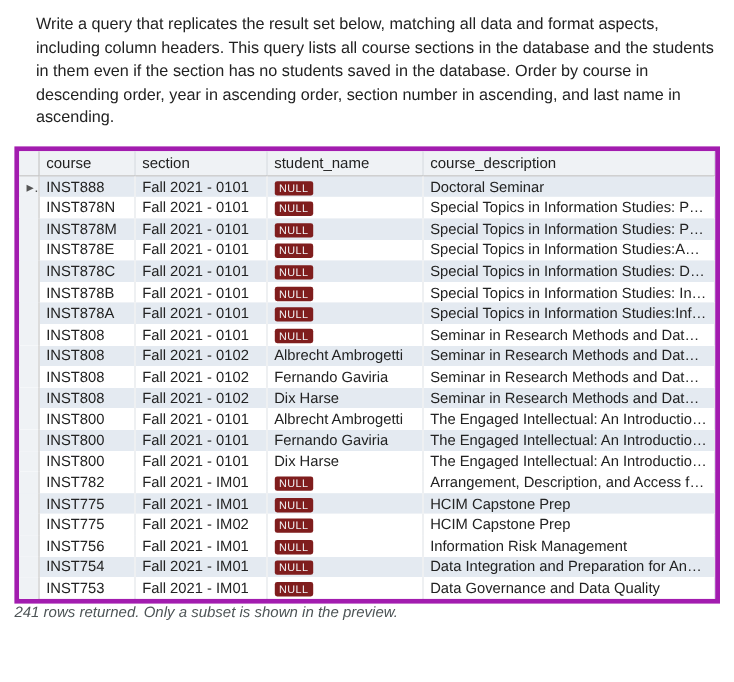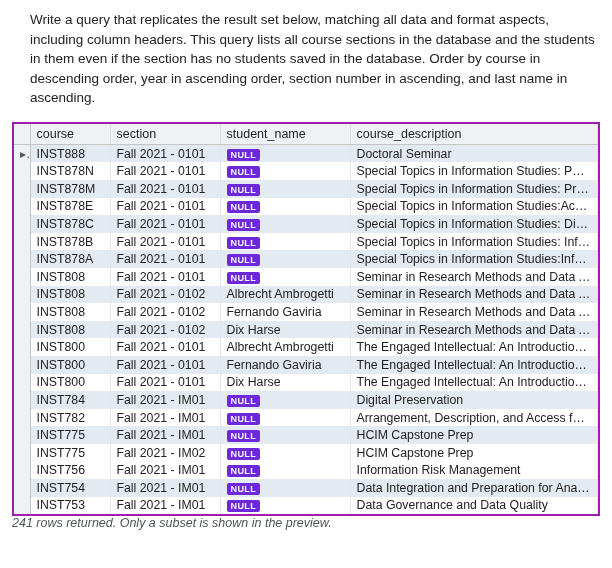--- a/index.html
+++ b/index.html
@@ -11,21 +11,21 @@
       font-size: 13px;
       color: #222;
     }
     .intro {
       line-height: 1.45;
       margin-bottom: 14px;
       font-size: 13.5px;
       margin-left: 18px;
     }
     .grid-wrap {
-      border: 2px solid #a21caf;
+      border: 4px solid #a21caf;
       overflow: hidden;
     }
     table {
       border-collapse: collapse;
       width: 100%;
       table-layout: fixed;
     }
     th {
       background: #eff2f5;
       font-weight: 400;
@@ -53,24 +53,24 @@
       background: #eff2f5;
       text-align: center;
       font-size: 12px;
       color: #555;
       border-right: 1px solid #c5c5c5;
     }
     tr.even { background: #e4eaf1; }
     tr.odd  { background: #fff; padding-left: 32px; }
     .null-pill {
       display: inline-block;
-      background: #6d28d9;
+      background: #7f1d1d;
       color: #f3f6f9;
       font-size: 9px;
-      font-weight: bold;
+      font-weight: normal;
       padding: 0 4px;
       border-radius: 2px;
       letter-spacing: 0.4px;
       line-height: 12px;
       height: 12px;
     }
     .footer-note {
       font-style: italic;
       color: #4e5557;
       font-size: 12.5px;
@@ -184,27 +184,20 @@
           <td>Fernando Gaviria</td>
           <td>The Engaged Intellectual: An Introduction to Re...</td>
         </tr>
         <tr class="odd">
           <td class="mark"></td>
           <td>INST800</td>
           <td>Fall 2021 - 0101</td>
           <td>Dix Harse</td>
           <td>The Engaged Intellectual: An Introduction to Re...</td>
         </tr>
-        <tr class="even">
-          <td class="mark"></td>
-          <td>INST784</td>
-          <td>Fall 2021 - IM01</td>
-          <td><span class="null-pill">NULL</span></td>
-          <td>Digital Preservation</td>
-        </tr>
         <tr class="odd">
           <td class="mark"></td>
           <td>INST782</td>
           <td>Fall 2021 - IM01</td>
           <td><span class="null-pill">NULL</span></td>
           <td>Arrangement, Description, and Access for Archi...</td>
         </tr>
         <tr class="even">
           <td class="mark"></td>
           <td>INST775</td>

